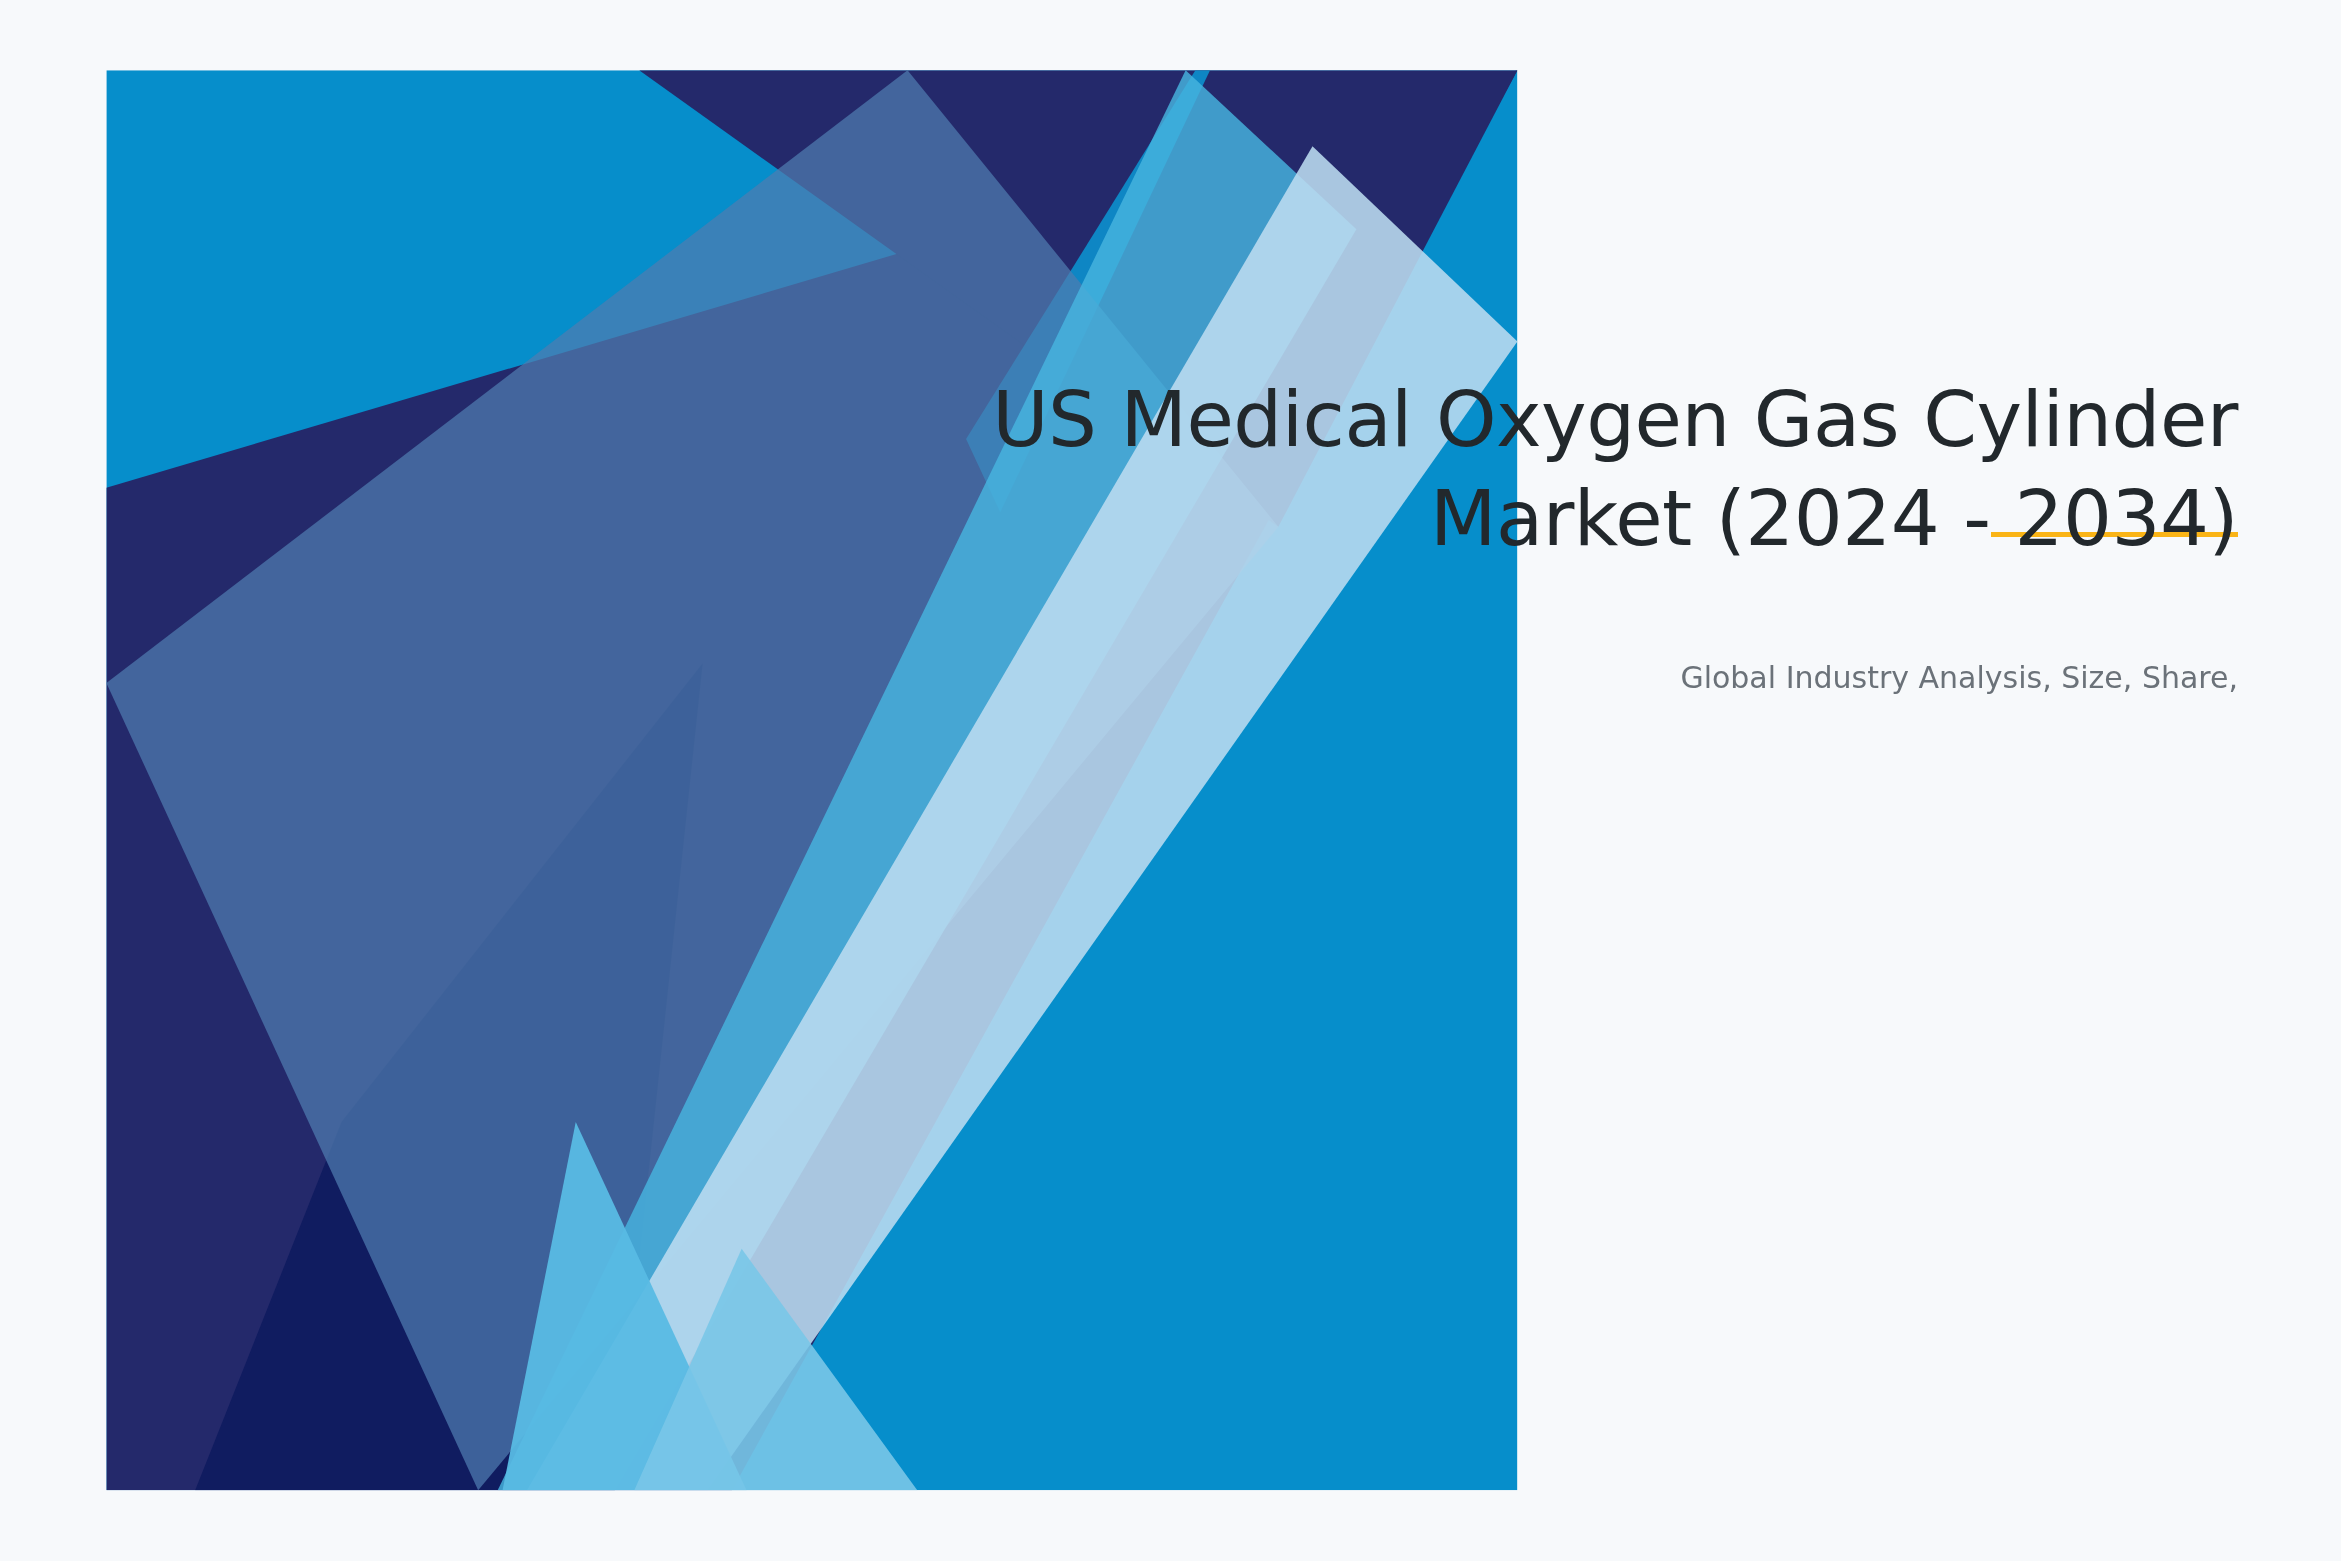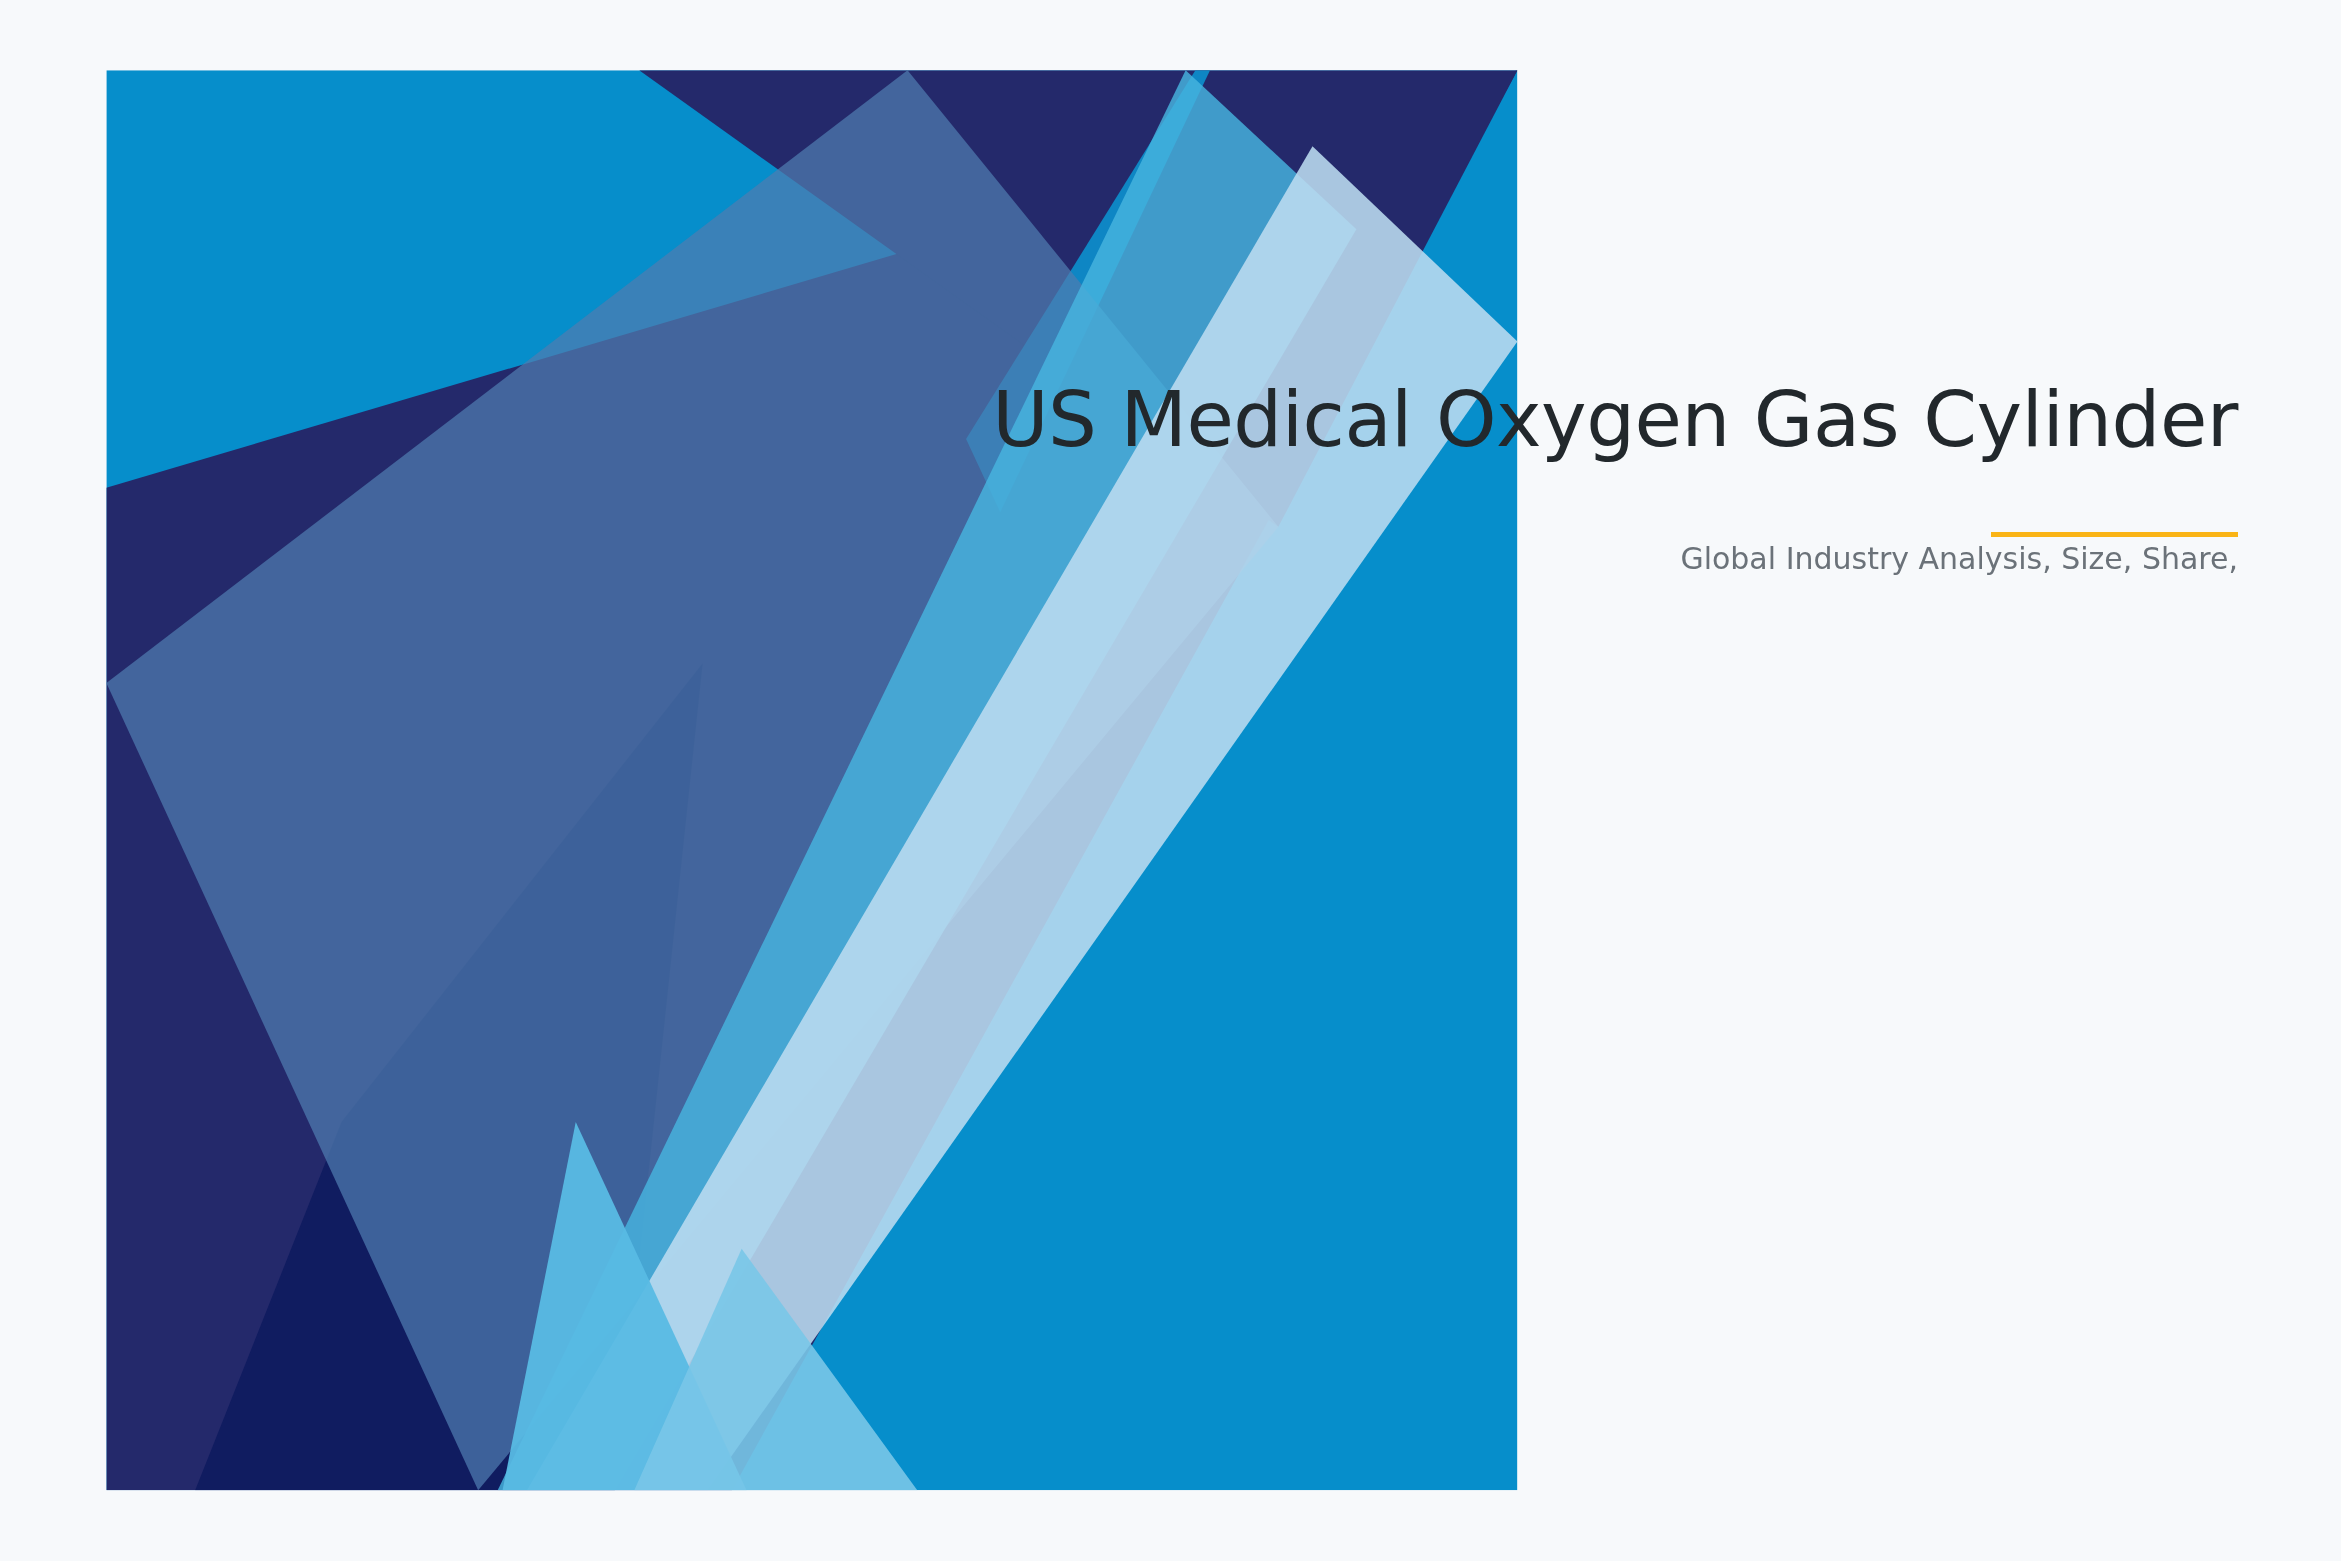--- a/index.html
+++ b/index.html
@@ -67,21 +67,21 @@
     position: absolute;
     right: 0px;
     top: 161px;
     width: 247px;
     height: 5.4px;
     background: #fab416;
     z-index: 2;
   }
 
   #subtitle {
-    margin-top: 68px;
+    margin-top: 89px;
     font-family: "DejaVu Sans", sans-serif;
     font-size: 30px;
     line-height: 1.38;
     font-weight: 400;
     color: #6b7279;
     text-align: right;
   }
   #subtitle .sub-line { display: block; white-space: nowrap; }
 </style>
 </head>
@@ -117,20 +117,21 @@
       <polygon points="1180,2300 1530,3055 1030,3055" fill="#59bbe4" fill-opacity="0.95"></polygon>
 
       <polygon points="1520,2560 1880,3055 1300,3055" fill="#79c6e8" fill-opacity="0.9"></polygon>
     </g>
   </svg>
 
   <div id="text-block">
 
     <div id="title-wrap">
       <span class="title-line">US Medical Oxygen Gas Cylinder</span>
+      <span class="title-line">Market (2024 - 2034)</span>
       <span id="title-underline"></span>
     </div>
 
     <div id="subtitle">
       <span class="sub-line">Global Industry Analysis, Size, Share,</span>
     </div>
 
   </div>
 
 </div>

